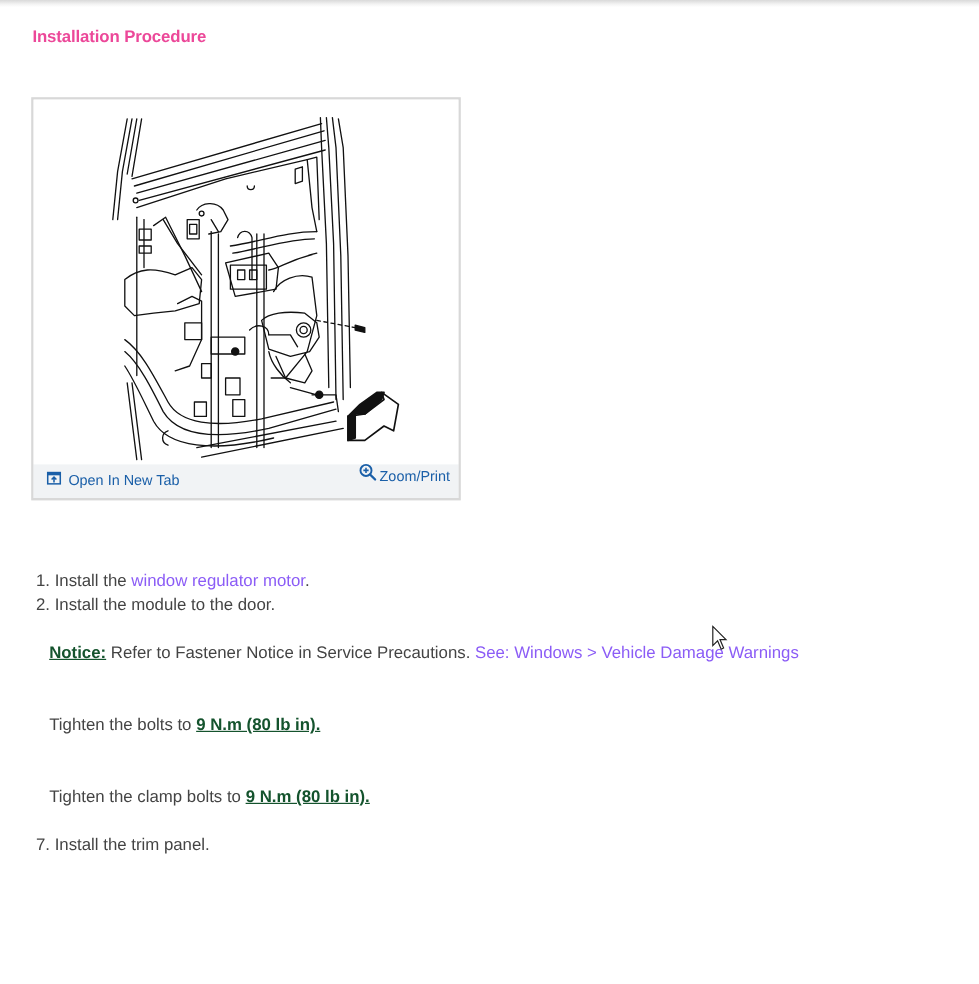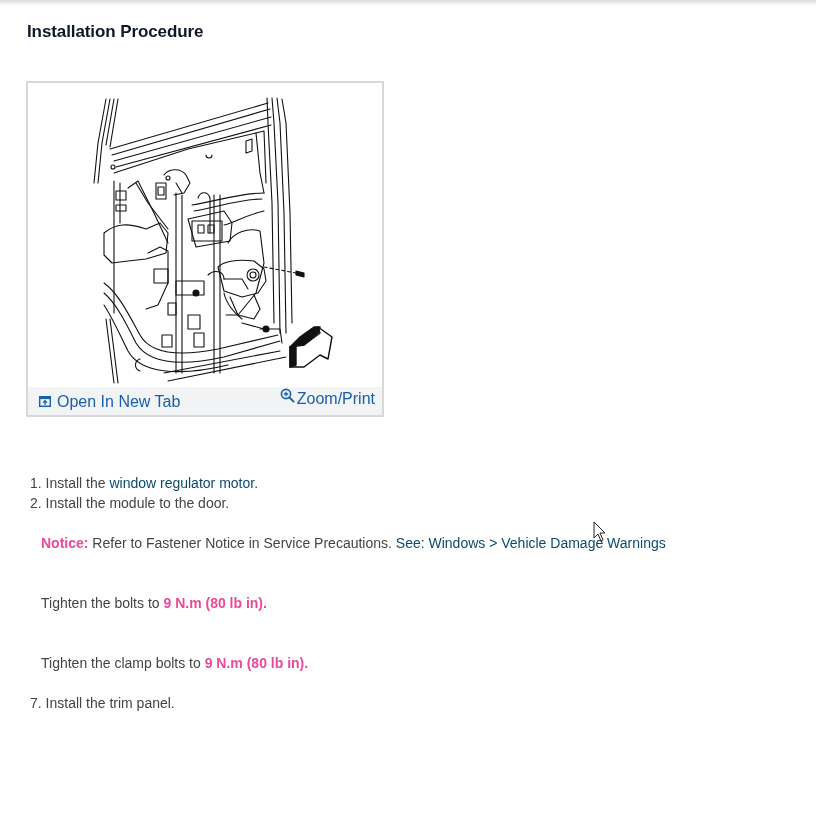--- a/index.html
+++ b/index.html
@@ -17,23 +17,23 @@
     }
     .top-shadow {
       position: absolute;
       left: 0; top: 0;
       width: 816px; height: 6px;
       background: linear-gradient(to bottom, #d9d9d9, #f4f4f4 60%, #ffffff);
     }
     .section-title {
       position: absolute;
       left: 27px; top: 22px;
-      font-size: 17px;
+      font-size: 14px;
       font-weight: bold;
-      color: #0f172a;
+      color: #ec4899;
       letter-spacing: -0.1px;
     }
     .figure {
       position: absolute;
       left: 26px; top: 81px;
       width: 354px; height: 332px;
       border: 2px solid #d8d8d8;
       background: #ffffff;
       box-sizing: content-box;
     }
@@ -48,21 +48,21 @@
     }
     .figure-footer {
       position: absolute;
       left: 0; top: 304px;
       width: 354px; height: 28px;
       background: #f1f3f5;
     }
     .footer-link {
       position: absolute;
       top: 6px;
-      font-size: 16px;
+      font-size: 12px;
       color: #1a5fa8;
       text-decoration: none;
       display: flex;
       align-items: center;
       cursor: pointer;
       white-space: nowrap;
     }
     .footer-link.open-tab { left: 11px; }
     .footer-link.zoom-print { right: 7px; top: 3px; }
     .footer-link .icon {
@@ -75,23 +75,23 @@
       position: absolute;
       left: 30px; top: 473px;
       width: 760px;
       font-size: 14px;
       line-height: 20px;
       color: #444444;
     }
     .step-line { height: 20px; white-space: nowrap; }
     .step-gap { height: 20px; }
     .indent { padding-left: 11px; }
-    .step-line b { color: #ec4899; }
+    .step-line b { color: #14532d; text-decoration: underline; }
     a.inline-link {
-      color: #0c4a6e;
+      color: #8b5cf6;
       text-decoration: none;
       cursor: pointer;
     }
     .cursor {
       position: absolute;
       left: 593px; top: 521px;
       width: 14px; height: 22px;
       pointer-events: none;
     }
   </style>

